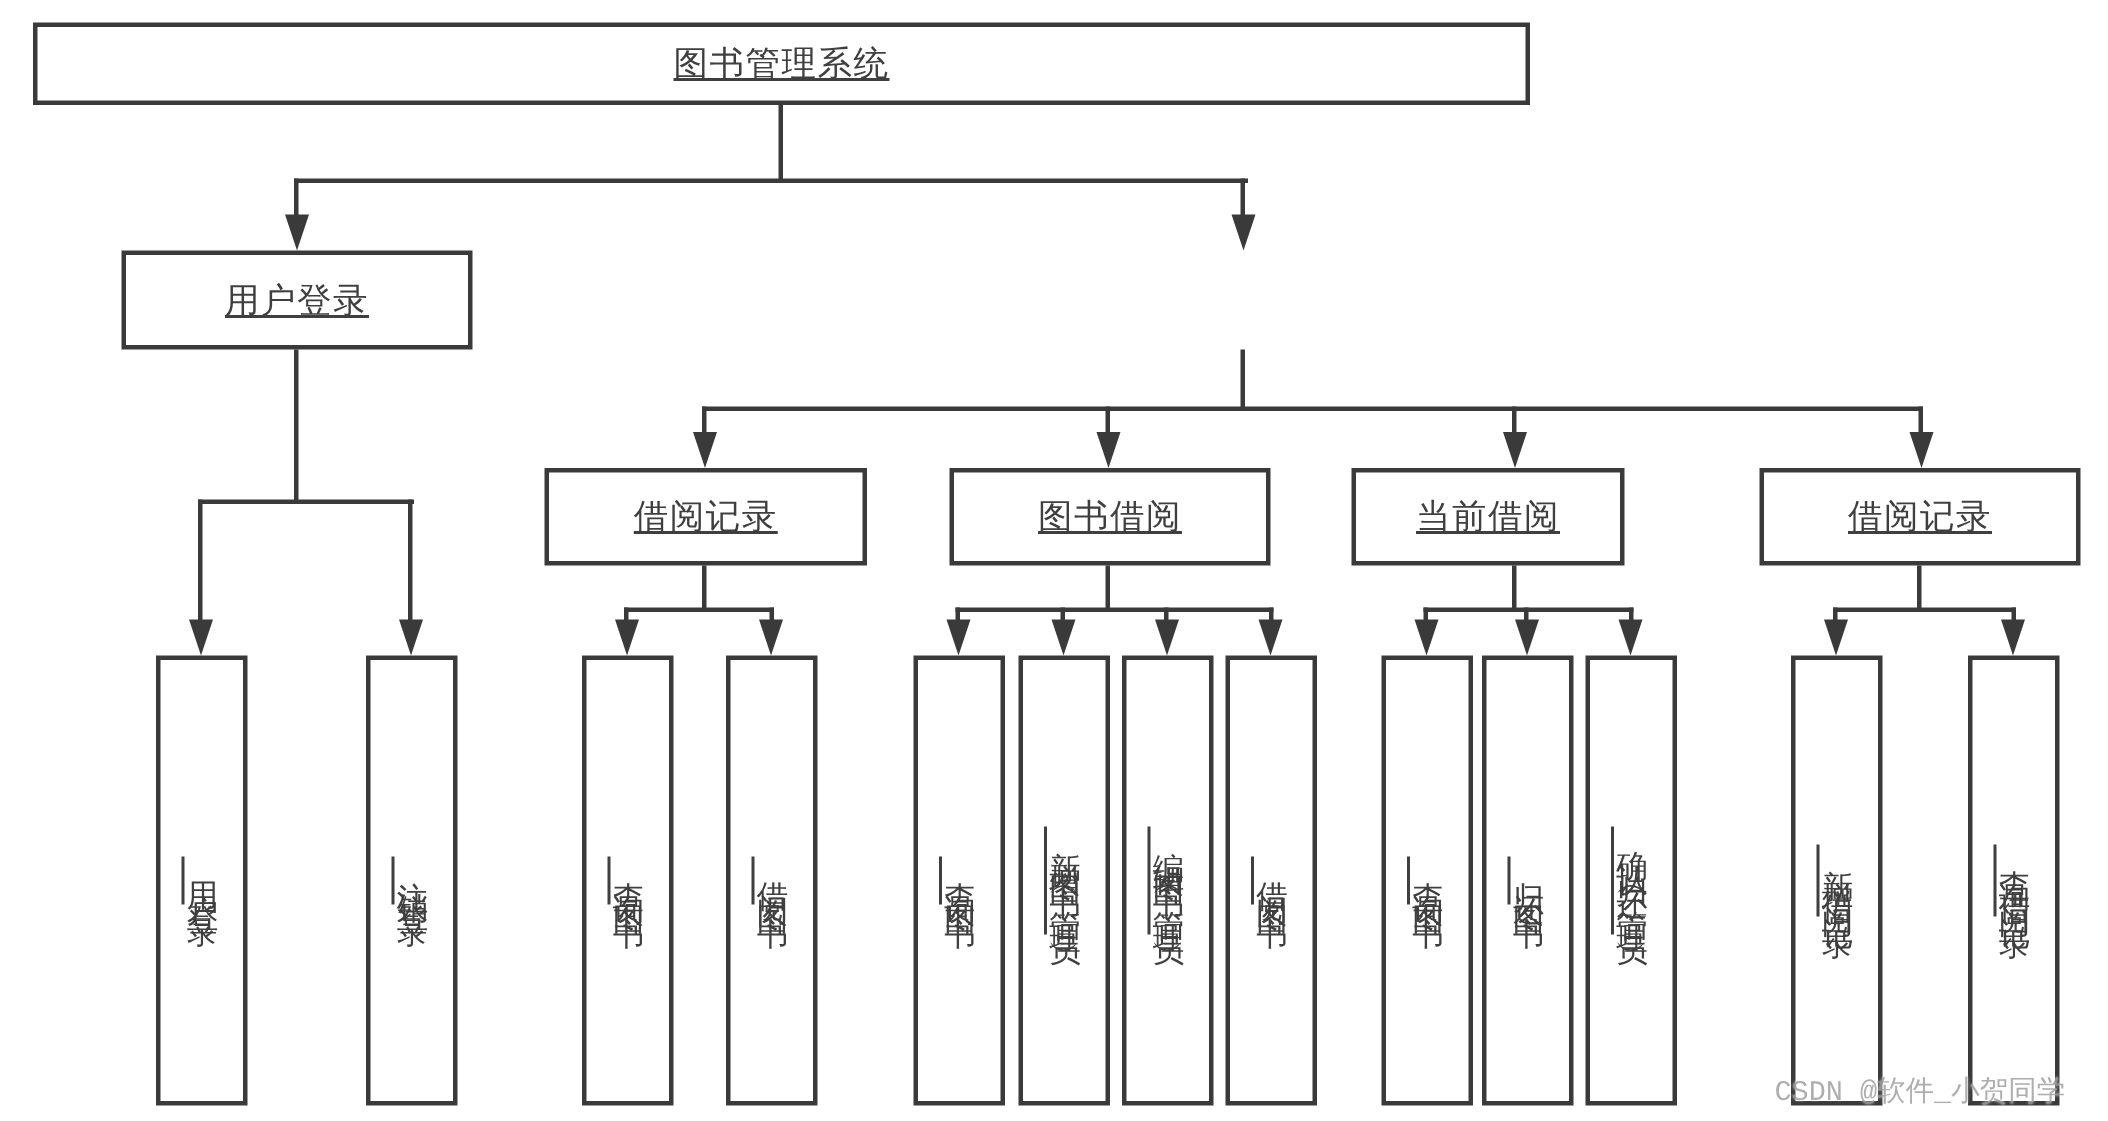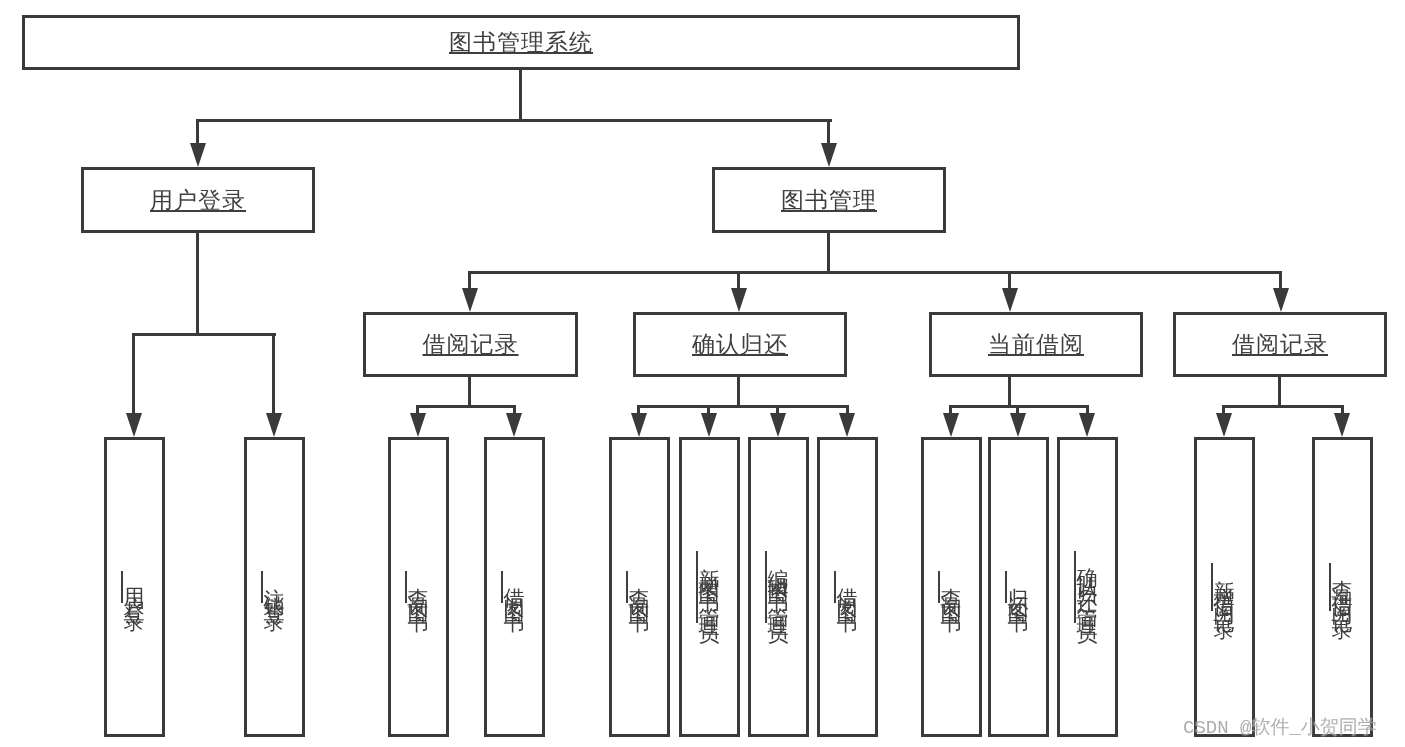--- a/index.html
+++ b/index.html
@@ -45,31 +45,28 @@
 
 <div class="canvas">
 
   <div class="box h" style="left:22px;top:15px;width:998px;height:55px">
     <span class="lbl">图书管理系统</span>
   </div>
 
   <div class="box h" style="left:81px;top:167px;width:234px;height:66px">
     <span class="lbl">用户登录</span>
   </div>
-  <div class="box h" style="left:712px;top:167px;width:234px;height:66px">
-    <span class="lbl">图书管理</span>
-  </div>
 
   <div class="box h" style="left:363px;top:312px;width:215px;height:65px">
     <span class="lbl">借阅记录</span>
   </div>
   <div class="box h" style="left:633px;top:312px;width:214px;height:65px">
-    <span class="lbl">确认归还</span>
+    <span class="lbl">图书借阅</span>
   </div>
-  <div class="box h" style="left:929px;top:312px;width:214px;height:65px">
+  <div class="box h" style="left:901px;top:312px;width:182px;height:65px">
     <span class="lbl">当前借阅</span>
   </div>
   <div class="box h" style="left:1173px;top:312px;width:214px;height:65px">
     <span class="lbl">借阅记录</span>
   </div>
 
   <div class="box v" style="left:104px;top:437px;width:61px;height:300px">
     <span class="lbl">用户登录</span>
   </div>
   <div class="box v" style="left:244px;top:437px;width:61px;height:300px">

